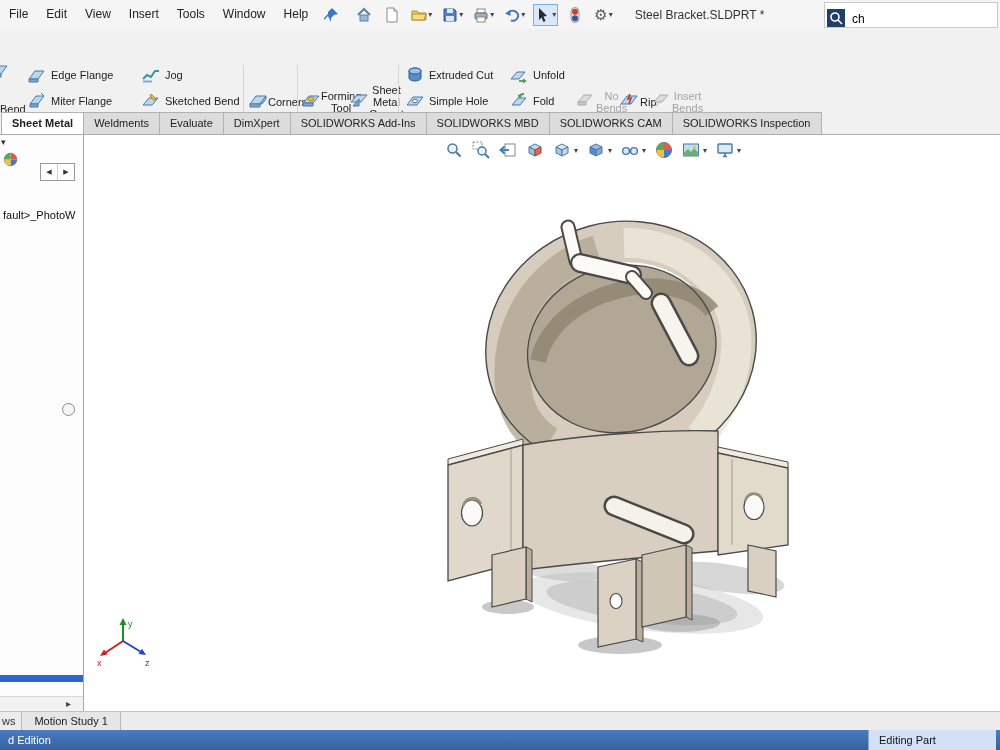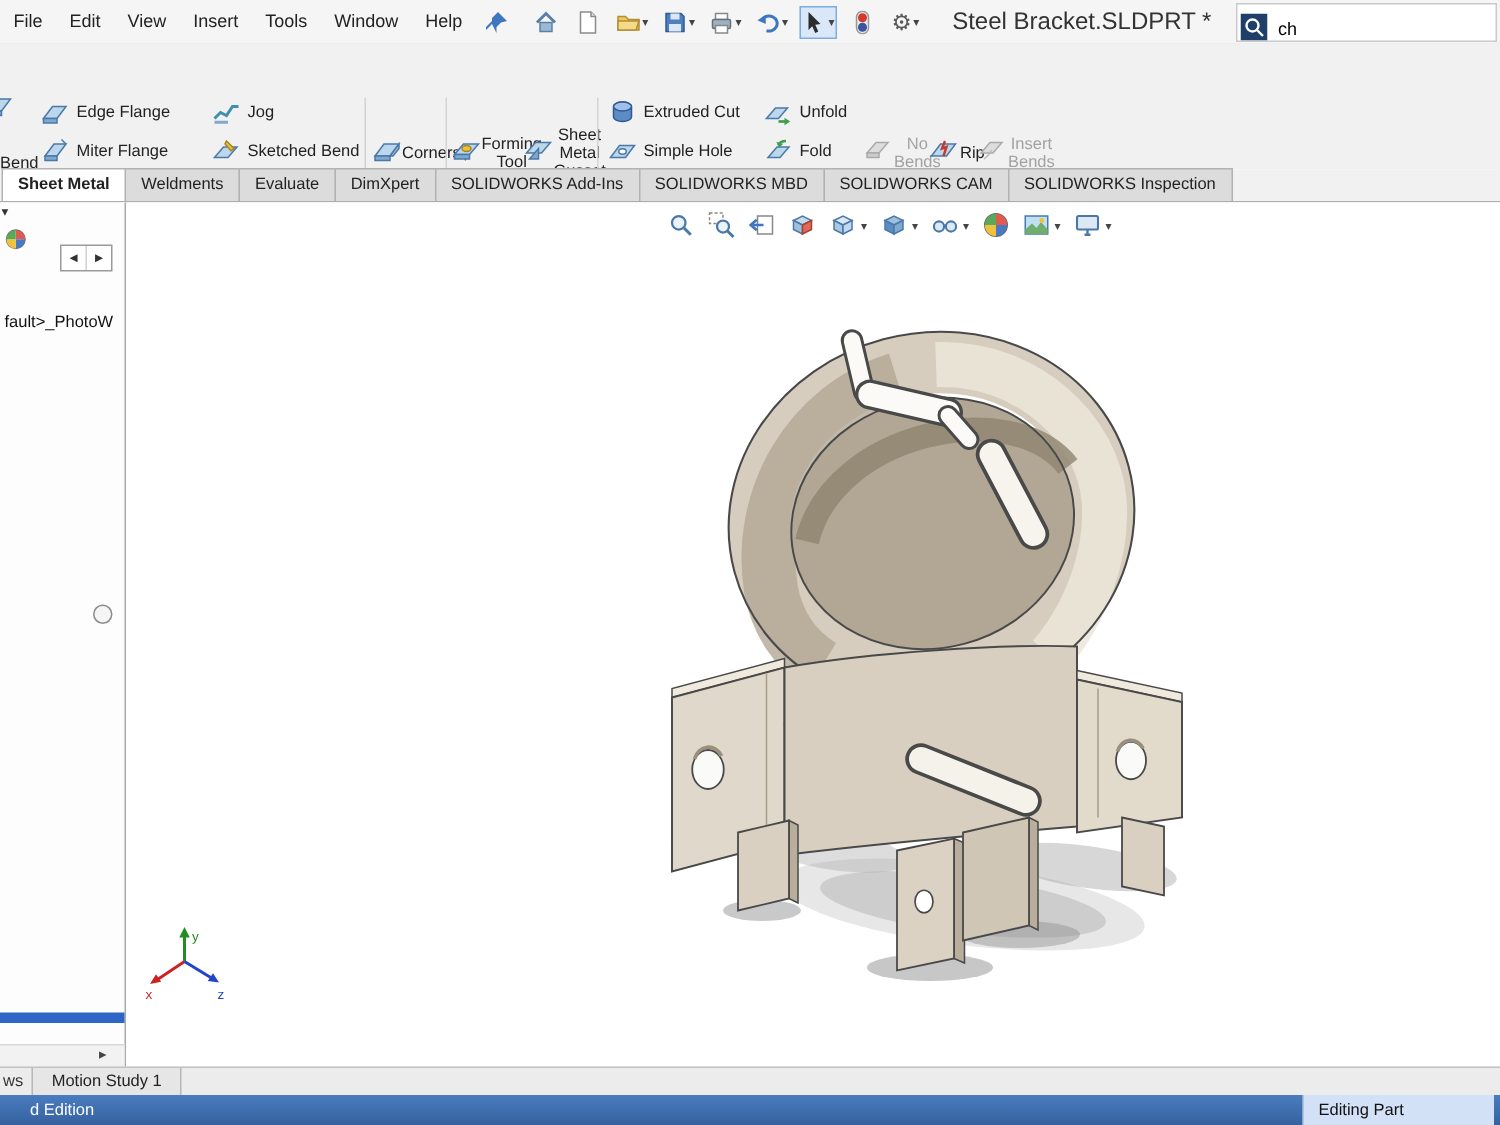--- a/index.html
+++ b/index.html
@@ -7,21 +7,21 @@
   .glyph{font-family:"DejaVu Sans",sans-serif;}
 
   
   .menubar{position:absolute;left:0;top:0;width:1000px;height:29px;background:#f5f5f5;border-bottom:1px solid #e2e2e2;display:flex;align-items:center;}
   .menu{font-size:12px;padding:0 9px;line-height:29px;cursor:default;}
   .pin{margin-left:6px;display:flex;align-items:center;}
   .qat{display:flex;align-items:center;gap:6px;margin-left:14px;}
   .qbtn{display:flex;align-items:center;justify-content:center;min-width:22px;height:22px;background:transparent;border:1px solid transparent;padding:0 1px;}
   .qbtn.pressed{background:#d9e7f8;border:1px solid #7aaede;}
   .chev{font-size:8px;color:#444;margin-left:1px;}
-  .doctitle{font-size:16px;color:#333;margin-left:20px;white-space:nowrap;}
+  .doctitle{font-size:12px;color:#333;margin-left:20px;white-space:nowrap;}
   .searchbox{position:absolute;right:2px;top:2px;width:170px;height:24px;background:#fff;border:1px solid #c9c9c9;display:flex;align-items:flex-end;gap:5px;padding-left:2px;}
   .searchbox input{border:none;outline:none;flex:1;font-size:12px;font-family:"Liberation Sans",sans-serif;background:transparent;}
   .ic16{width:16px;height:16px;flex:0 0 auto;}
   .ic18{width:18px;height:18px;flex:0 0 auto;}
   .ic20{width:20px;height:20px;flex:0 0 auto;}
 
   
   .ribbon{position:absolute;left:0;top:29px;width:1000px;height:84px;background:#f1f1f1;}
   .rb-partial{position:absolute;left:0;top:32px;width:30px;height:78px;overflow:hidden;font-size:11px;display:flex;flex-direction:column;align-items:flex-start;}
   .rb-partial svg{margin-left:-9px;}
@@ -56,21 +56,21 @@
   .hud{position:absolute;left:360px;top:6px;display:flex;align-items:center;gap:9px;}
   .hbtn{display:flex;align-items:center;gap:2px;background:transparent;border:none;padding:0;}
   .model{position:absolute;left:295px;top:58px;width:520px;height:500px;}
   .triad{position:absolute;left:10px;top:482px;width:58px;height:54px;}
 
   
   .motiontabs{position:absolute;left:0;bottom:20px;width:1000px;height:18px;background:#ececec;border-top:1px solid #c2c2c2;display:flex;align-items:center;font-size:11px;}
   .mpartial{margin-left:2px;color:#333;}
   .mtab{margin-left:6px;height:100%;display:flex;align-items:center;padding:0 12px;border-left:1px solid #b8b8b8;border-right:1px solid #b8b8b8;background:#e6e6e6;white-space:nowrap;}
   .statusbar{position:absolute;left:0;bottom:0;width:1000px;height:20px;background:linear-gradient(#4a7cc0,#35619f);display:flex;align-items:center;font-size:11px;color:#fff;}
-  .statusleft{padding-left:20px;white-space:nowrap;}
+  .statusleft{padding-left:8px;white-space:nowrap;}
   .statusright{position:absolute;right:4px;top:0;height:20px;width:128px;background:#d3e1f6;color:#111;display:flex;align-items:center;padding-left:10px;box-sizing:border-box;border-left:1px solid #8fa8c9;}
 </style>
 </head>
 <body>
 
 <div class="app">
 
   <div class="menubar">
     <span class="menu">File</span>
     <span class="menu">Edit</span>

